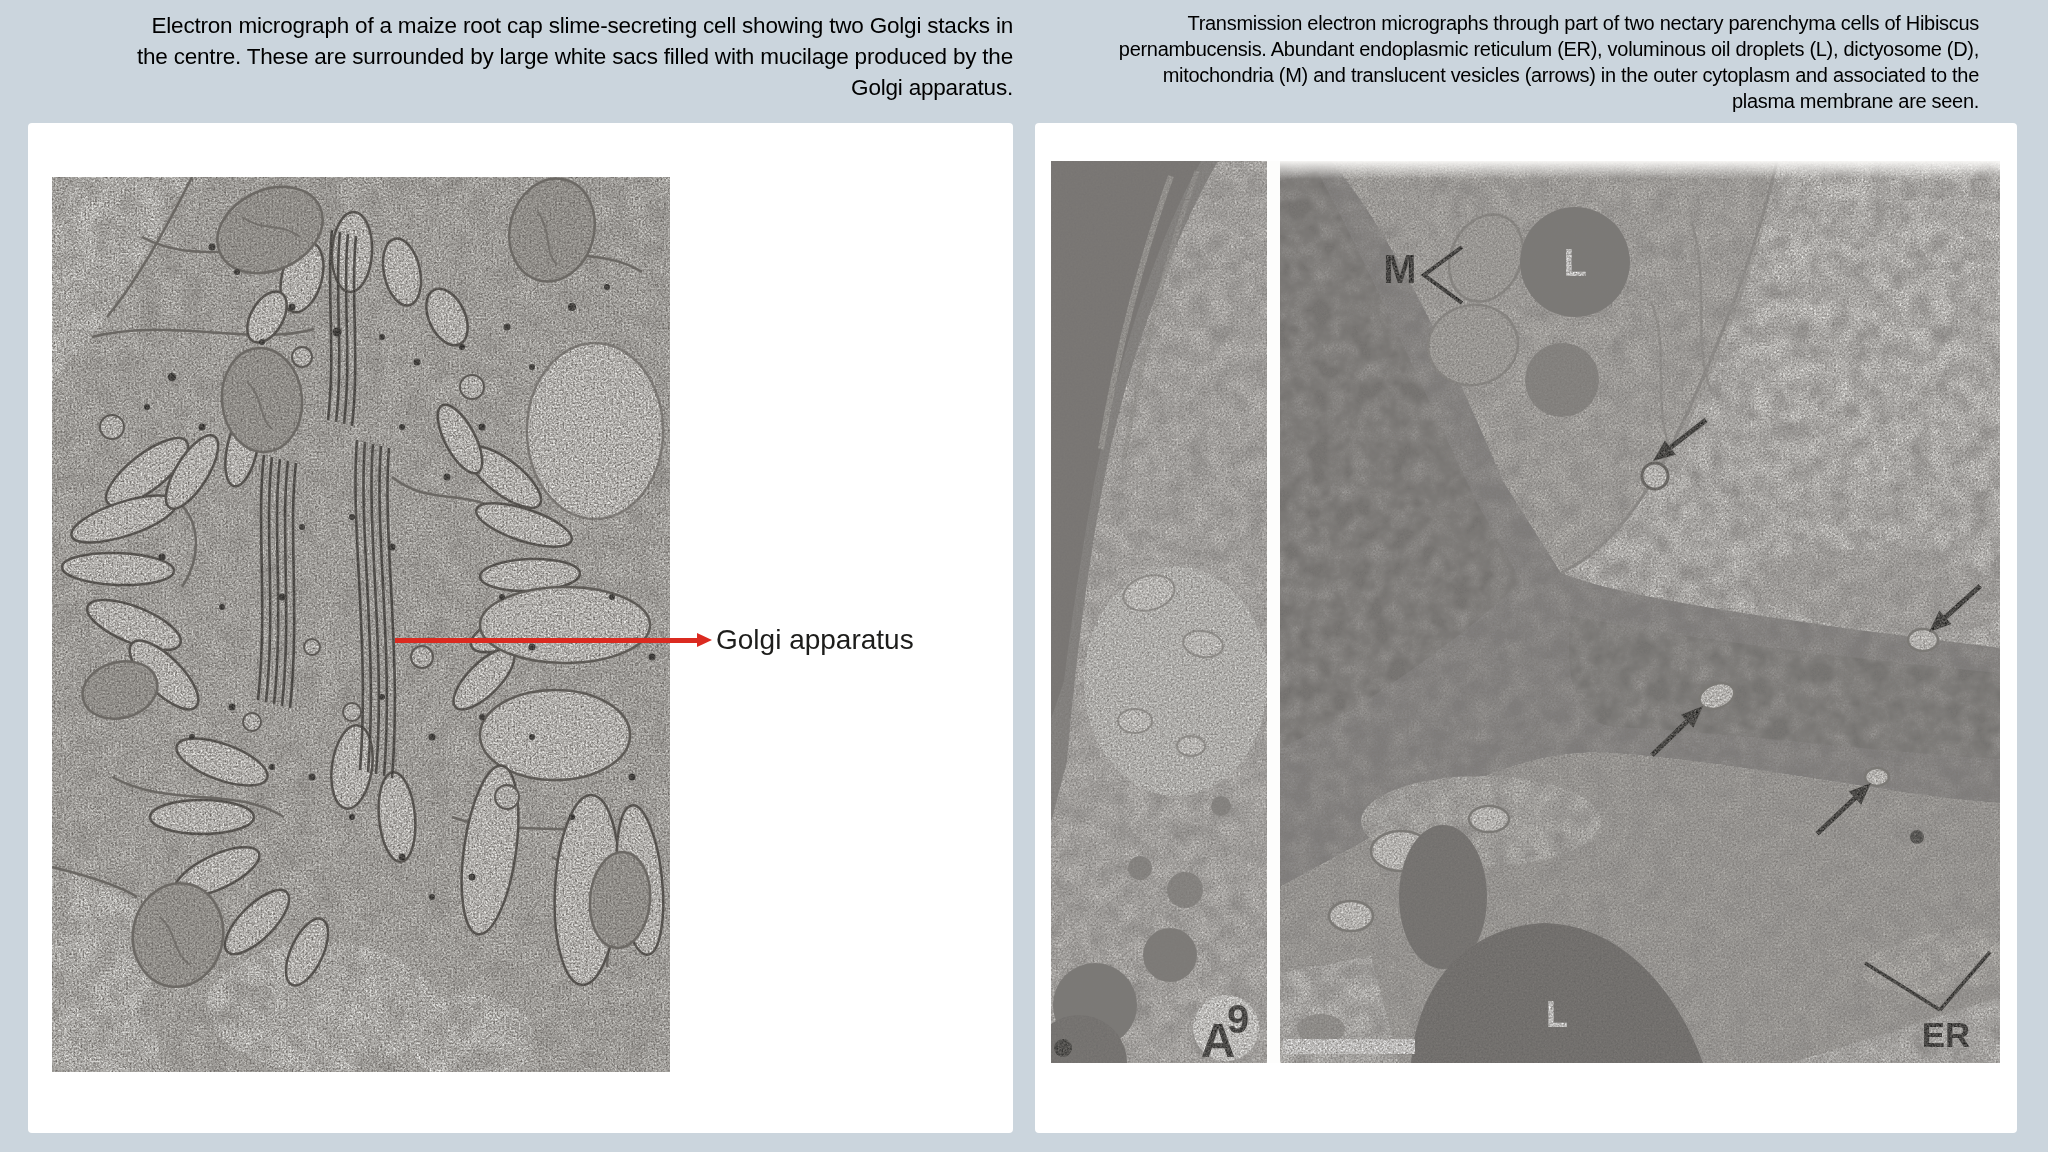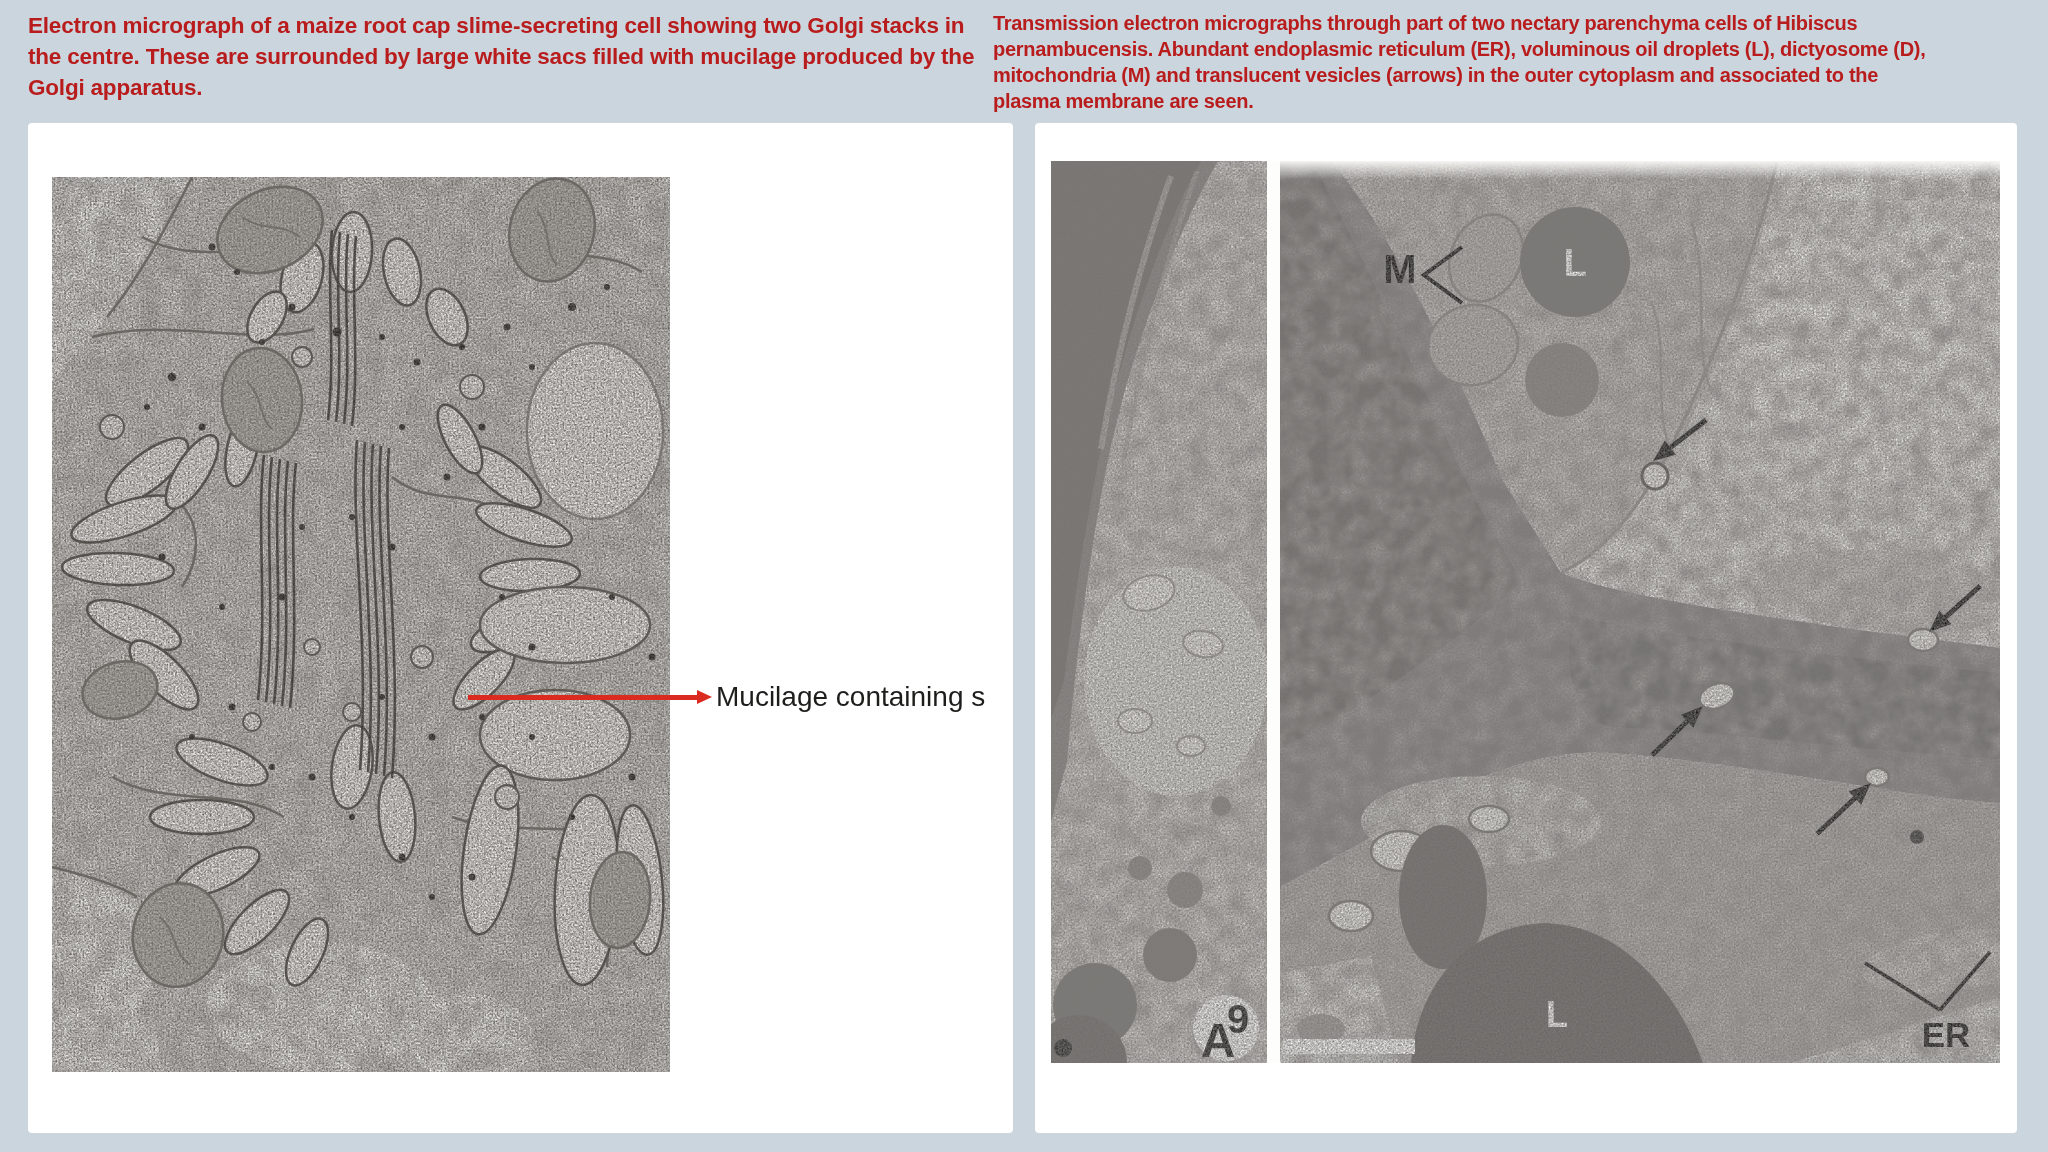--- a/index.html
+++ b/index.html
@@ -5,22 +5,22 @@
   html,body{margin:0;padding:0;}
   body{
     width:2048px;height:1152px;
     background:#cbd5dd;
     font-family:"Liberation Sans", sans-serif;
     position:relative;overflow:hidden;
   }
   .stage{position:absolute;inset:0;}
   .caption{
     position:absolute;top:10px;margin:0;
-    font-weight:700;color:#b91c1c;
-    text-align:left;white-space:pre-line;
+    font-weight:400;color:#000000;
+    text-align:right;white-space:pre-line;
   }
   .caption.left{left:28px;width:985px;font-size:22.5px;line-height:31px;letter-spacing:-0.2px;}
   .caption.right{left:993px;width:986px;font-size:20px;line-height:26px;letter-spacing:-0.3px;}
   .card{
     position:absolute;top:123px;height:1010px;
     background:#ffffff;border-radius:4px;overflow:hidden;
   }
   .card.left{left:28px;width:985px;}
   .card.right{left:1035px;width:982px;}
   .micro{position:absolute;display:block;}
@@ -214,24 +214,24 @@
           <circle cx="600" cy="480" r="3.5"></circle>
           <circle cx="170" cy="430" r="3"></circle>
         <circle cx="110" cy="380" r="3.5"></circle>
           <circle cx="520" cy="640" r="3"></circle>
           <circle cx="285" cy="155" r="4.5"></circle>
       </g>
 
       <rect x="0" y="0" width="618" height="895" filter="url(#lgrain)"></rect>
     </svg>
 
-    <div class="annot" id="annot-mucilage">
+    <div class="annot" id="annot-golgi">
       <span class="line"></span>
       <span class="head"></span>
-      <span class="lbl">Mucilage containing s</span>
+      <span class="lbl">Golgi apparatus</span>
     </div>
   </div>
 
   <p class="caption right">Transmission electron micrographs through part of two nectary parenchyma cells of Hibiscus
 pernambucensis. Abundant endoplasmic reticulum (ER), voluminous oil droplets (L), dictyosome (D),
 mitochondria (M) and translucent vesicles (arrows) in the outer cytoplasm and associated to the
 plasma membrane are seen.</p>
 
   <div class="card right">
 

